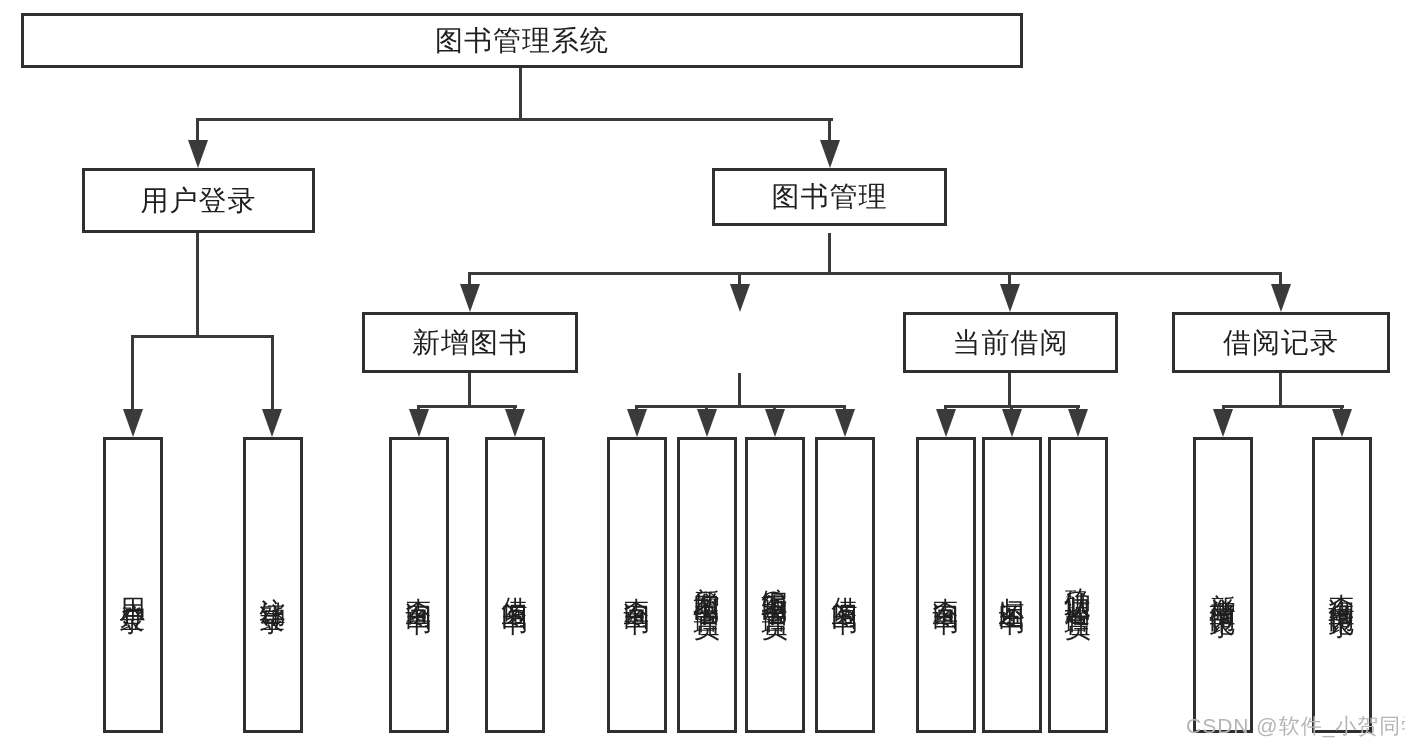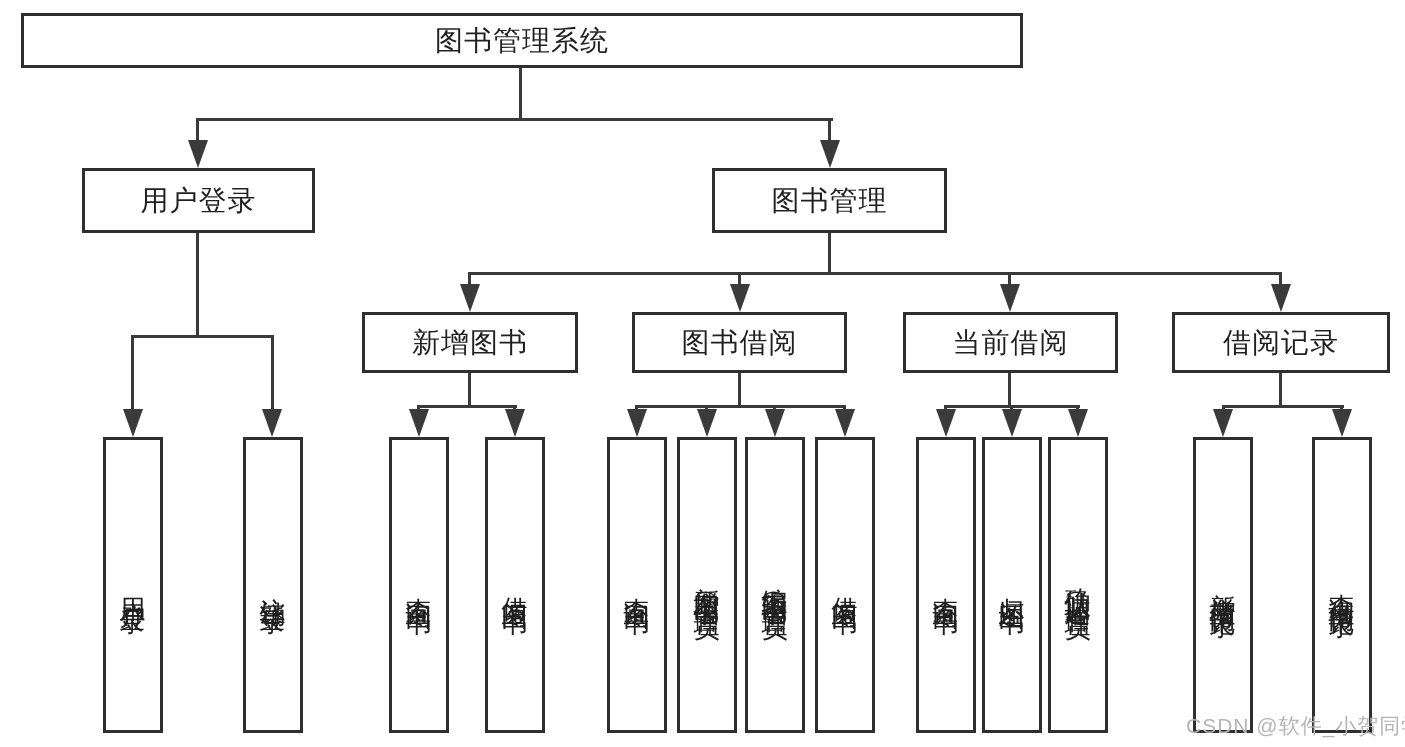--- a/index.html
+++ b/index.html
@@ -68,21 +68,21 @@
   <div class="vline" style="left:519px;top:68px;height:50px"></div>
   <div class="hline" style="left:197px;top:118px;width:636px"></div>
   <div class="vline" style="left:196px;top:118px;height:24px"></div>
   <div class="ah" style="left:188px;top:140px"></div>
   <div class="vline" style="left:828px;top:118px;height:24px"></div>
   <div class="ah" style="left:820px;top:140px"></div>
 
   <div class="box" style="left:82px;top:168px;width:233px;height:65px">
     <span>用户登录</span>
   </div>
-  <div class="box" style="left:712px;top:168px;width:235px;height:65px">
+  <div class="box" style="left:712px;top:168px;width:235px;height:58px">
     <span>图书管理</span>
   </div>
 
   <div class="vline" style="left:196px;top:233px;height:102px"></div>
   <div class="hline" style="left:131px;top:335px;width:143px"></div>
   <div class="vline" style="left:131px;top:335px;height:76px"></div>
   <div class="ah" style="left:123px;top:409px"></div>
   <div class="vline" style="left:271px;top:335px;height:76px"></div>
   <div class="ah" style="left:262px;top:409px"></div>
 
@@ -92,23 +92,20 @@
   <div class="ah" style="left:460px;top:284px"></div>
   <div class="vline" style="left:738px;top:272px;height:14px"></div>
   <div class="ah" style="left:730px;top:284px"></div>
   <div class="vline" style="left:1008px;top:272px;height:14px"></div>
   <div class="ah" style="left:1000px;top:284px"></div>
   <div class="vline" style="left:1279px;top:272px;height:14px"></div>
   <div class="ah" style="left:1271px;top:284px"></div>
 
   <div class="box" style="left:362px;top:312px;width:216px;height:61px">
     <span>新增图书</span>
-  </div>
-  <div class="box" style="left:632px;top:312px;width:215px;height:61px">
-    <span>图书借阅</span>
   </div>
   <div class="box" style="left:1172px;top:312px;width:218px;height:61px">
     <span>借阅记录</span>
   </div>
   <div class="box" style="left:903px;top:312px;width:215px;height:61px">
     <span>当前借阅</span>
   </div>
 
   <div class="vline" style="left:468px;top:373px;height:34px"></div>
   <div class="hline" style="left:417px;top:405px;width:100px"></div>

